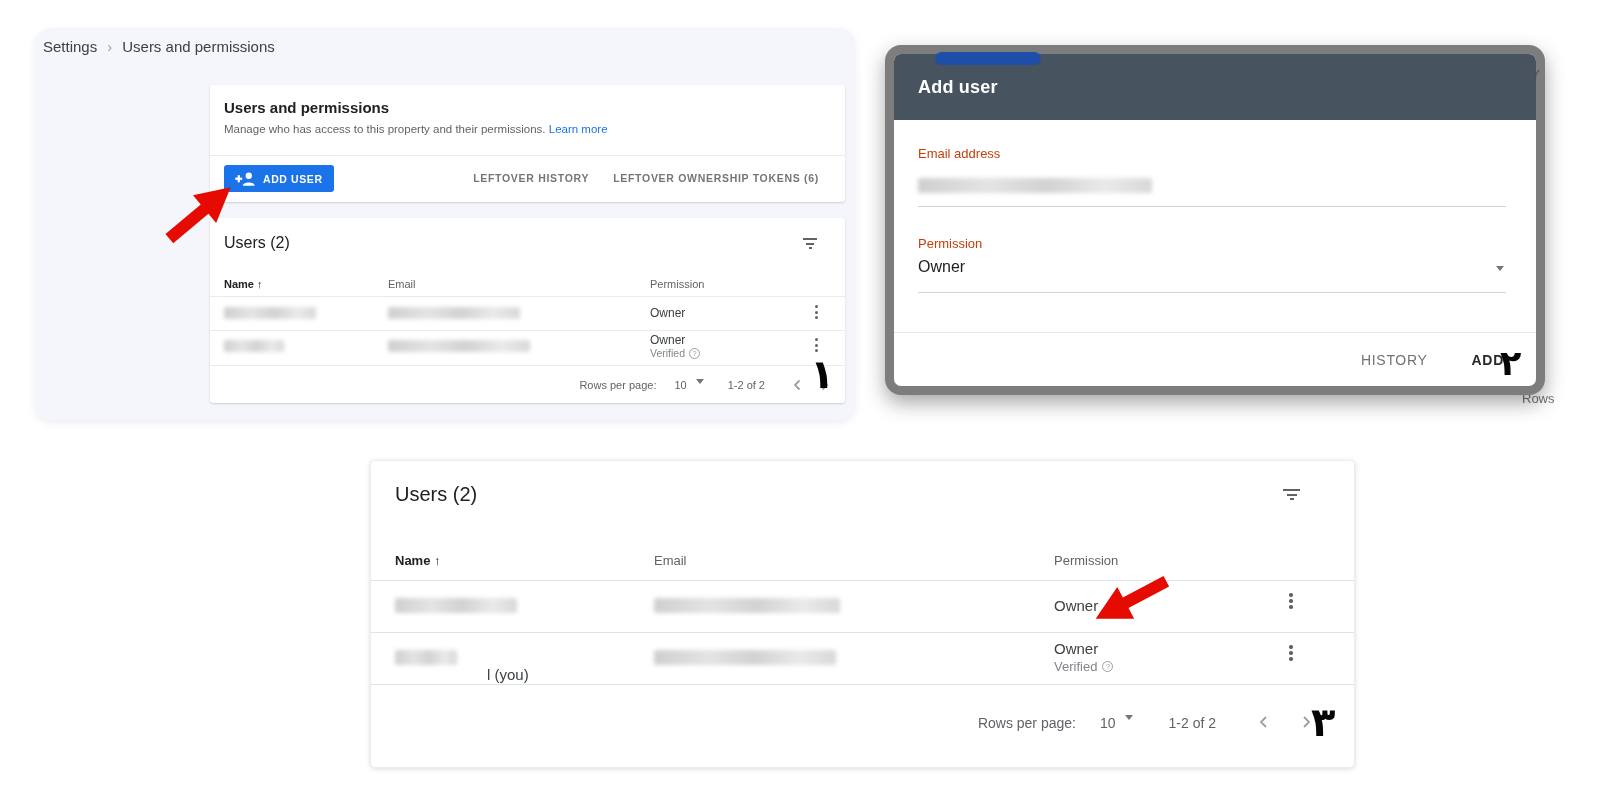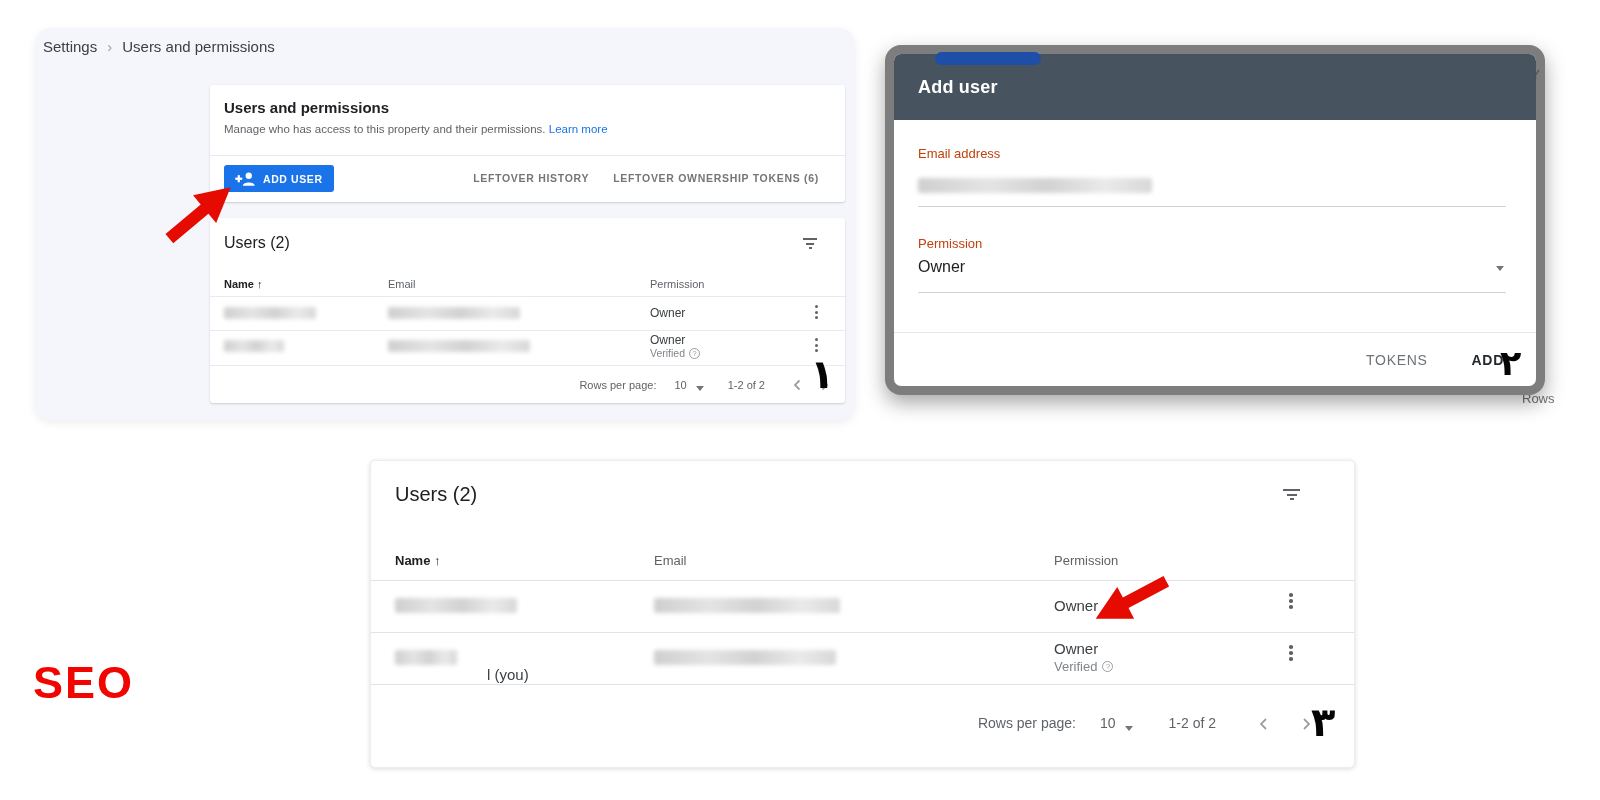--- a/index.html
+++ b/index.html
@@ -43,21 +43,21 @@
   .th.b { color:#202124; font-weight:700; }
   .redact { position:absolute; border-radius:2px; filter:blur(2.2px);
             background:linear-gradient(90deg,#cfcfcf 0%,#e4e4e4 30%,#d2d2d2 55%,#eaeaea 80%,#d8d8d8 100%); }
   .cell { position:absolute; font-size:12px; color:#3c4043; }
   .sub-cell { position:absolute; font-size:10.5px; color:#80868b; display:flex; align-items:center; gap:4px; }
   .help { display:inline-block; width:11px; height:11px; border:1px solid #9aa0a6; border-radius:50%;
           font-size:8px; line-height:10px; text-align:center; color:#9aa0a6; }
   .kebab { position:absolute; width:14px; height:16px; display:flex; flex-direction:column;
            align-items:center; justify-content:center; gap:2.5px; cursor:pointer; }
   .kebab b { width:3px; height:3px; border-radius:50%; background:#616161; }
-  .pager { position:absolute; display:flex; align-items:flex-end; font-size:11px; color:#5f6368;margin-left:47px; }
+  .pager { position:absolute; display:flex; align-items:flex-start; font-size:11px; color:#5f6368;margin-left:47px; }
   .pager .gap { width:18px; }
   .caret { width:0; height:0; border-left:4.5px solid transparent; border-right:4.5px solid transparent;
            border-top:5.5px solid #757575; display:inline-block; margin-left:9px; }
   .chev { stroke:#9aa0a6; stroke-width:1.8; fill:none; cursor:pointer; }
 
   
   .under-rows { left:1522px; top:391px; font-size:13px; color:#6f7479; z-index:1; }
   .dialog-frame { left:885px; top:45px; width:660px; height:350px; background:#7d7d7d;
                   border-radius:16px; box-shadow:0 8px 20px rgba(0,0,0,.35); z-index:10; }
   .dialog-pill { position:absolute; left:50px; top:7px; width:106px; height:13px;
@@ -218,21 +218,21 @@
         <div class="redact" style="left:24px; top:58px; width:234px; height:15px;"></div>
         <div class="input-line" style="top:86px;"></div>
         <label class="dlabel" style="top:116px;">Permission</label>
         <div class="dialog-select">
           <span class="val">Owner</span>
           <span class="caret"></span>
         </div>
         <div class="input-line" style="top:172px;"></div>
       </div>
       <div class="dialog-footer">
-        <button class="dlg-btn btn-cancel">TOKENS</button>
+        <button class="dlg-btn btn-cancel">HISTORY</button>
         <button class="dlg-btn btn-addconfirm">ADD</button>
       </div>
     </div>
   </div>
 
   <div class="abs step" style="left:1500px; top:346px; font-size:35px;">۲</div>
 
   <div class="abs panel3">
     <h3>Users (2)</h3>
     <span class="filter-icon" style="right:54px; top:28px;">
@@ -294,16 +294,15 @@
 
   <div class="abs arrow-red" style="left:1089px; top:570px;">
     <svg width="84" height="60" viewBox="0 0 84 60" style="transform:rotate(152deg); transform-origin:50% 50%;">
       <path d="M2,24 H48 V12 L82,30 L48,48 V36 H2 Z" fill="#e60b00"></path>
     </svg>
   </div>
 
   <div class="abs step" style="left:1311px; top:702px; font-size:40px;">۳</div>
 
   <div class="abs logo">
-    <div>SEO</div>
   </div>
 
 </div>
 
 </body></html>

